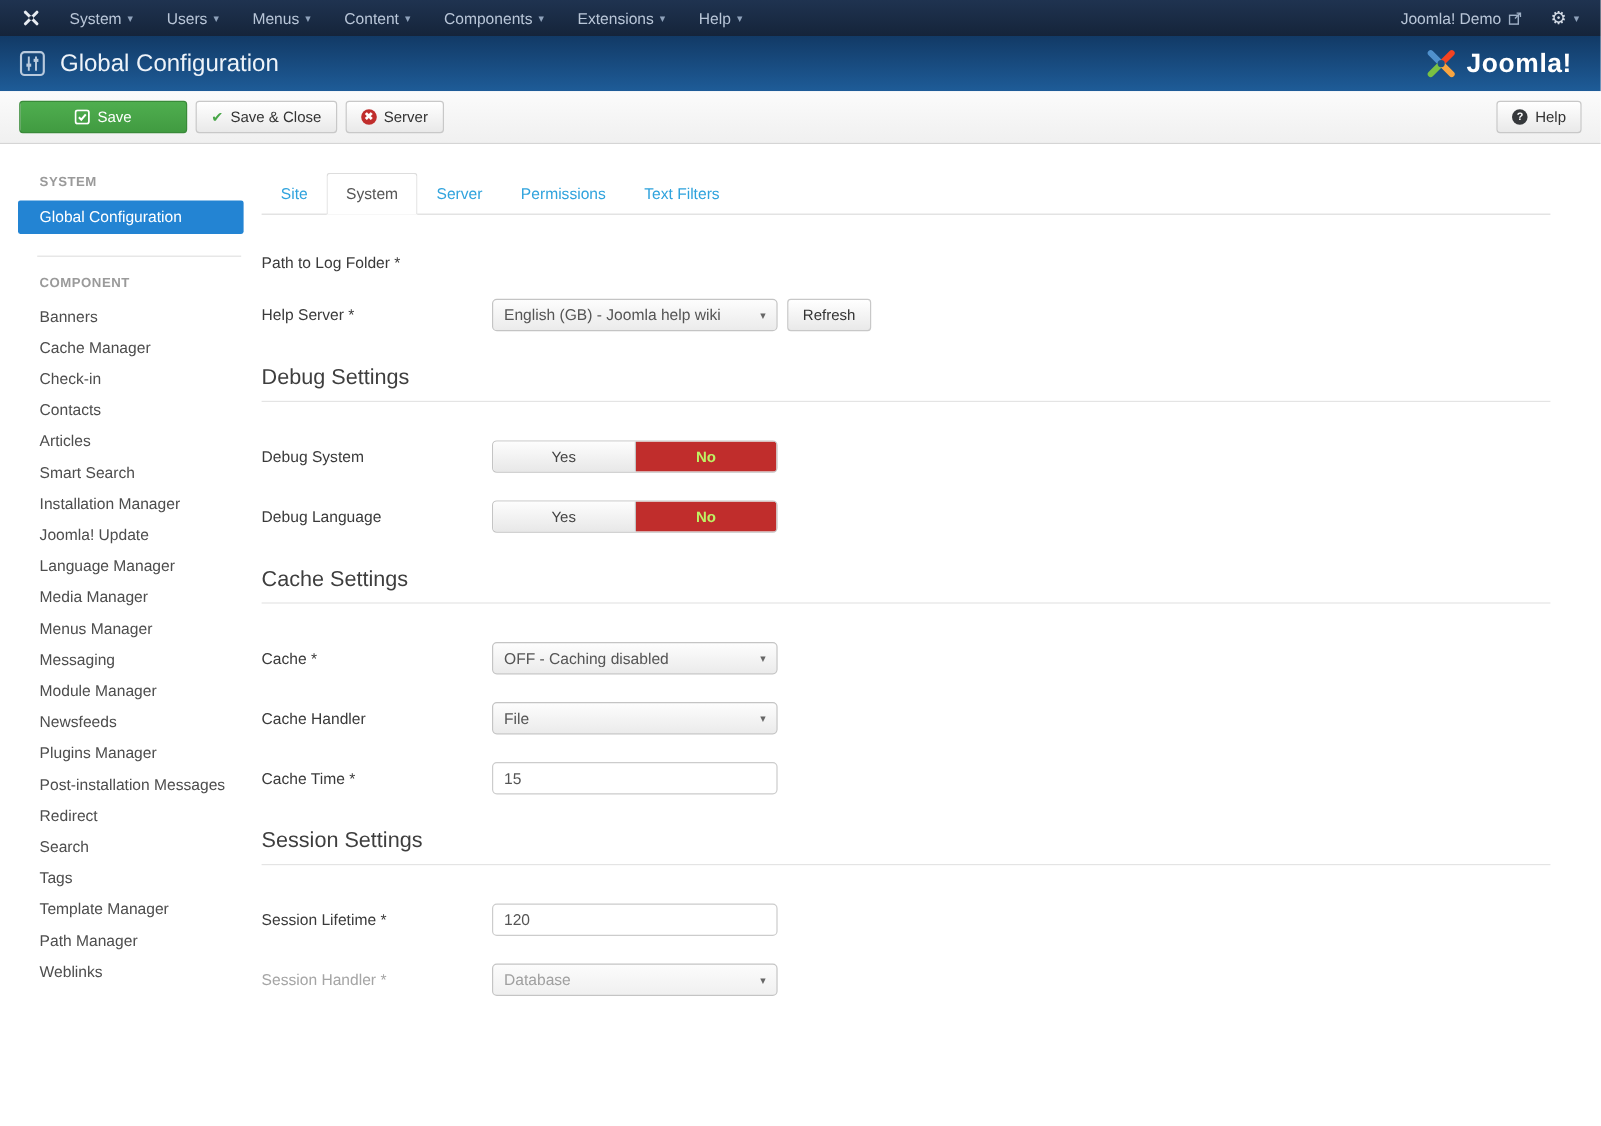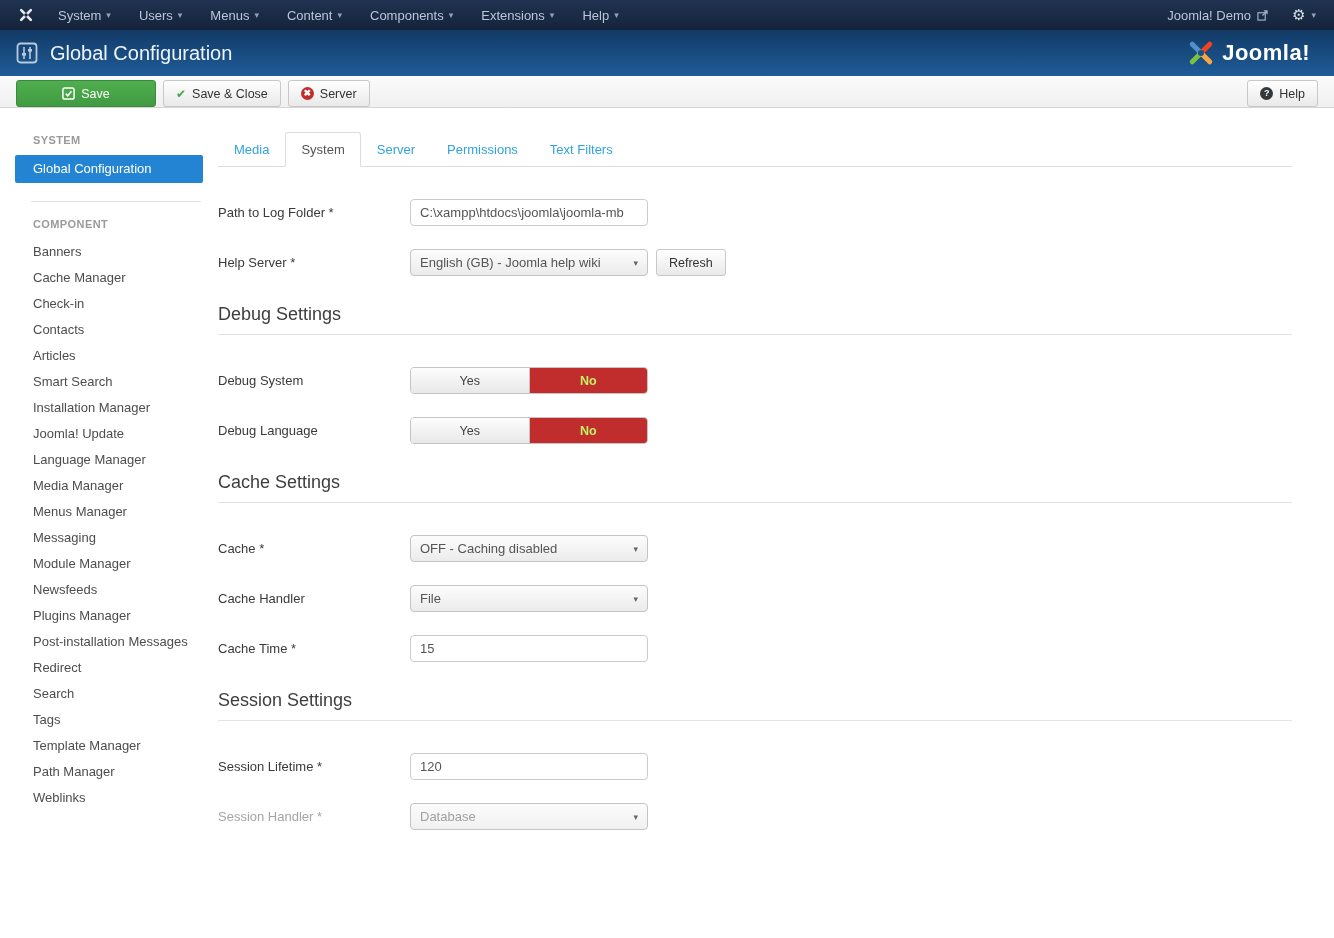--- a/index.html
+++ b/index.html
@@ -26,22 +26,22 @@
     height: 46px; background: linear-gradient(#123a66, #1e5c98);
     display: flex; align-items: center; padding: 0 16px; color: #fff;
   }
   .titlebar .page-title { font-size: 20px; font-weight: 400; color: #eef3f9; margin-left: 12px; }
   .titlebar .spacer { flex: 1; }
   .joomla-logo { display: flex; align-items: center; gap: 6px; margin-right: 8px; }
   .joomla-logo .logo-text { font-size: 22px; font-weight: bold; color: #fff; letter-spacing: 0.5px; }
 
   
   .toolbar {
-    height: 32px; background: linear-gradient(#fbfbfb, #f0f0f0);
-    border-bottom: 1px solid #d5d5d5; display: flex; align-items: flex-end; padding: 0 16px;
+    height: 44px; background: linear-gradient(#fbfbfb, #f0f0f0);
+    border-bottom: 1px solid #d5d5d5; display: flex; align-items: center; padding: 12px 16px;
   }
   .btn {
     display: inline-flex; align-items: center; gap: 6px; height: 27px;
     padding: 0 12px; font-size: 12.5px; color: #333; cursor: pointer;
     background: linear-gradient(#ffffff, #e9e9e9); border: 1px solid #c8c8c8;
     border-radius: 3px; margin-right: 7px; white-space: nowrap;
   }
   .btn.green { background: linear-gradient(#4fae4f, #419b41); border-color: #398a39; color: #fff; width: 140px; justify-content: center; }
   .btn .icon-circle-x {
     width: 13px; height: 13px; border-radius: 50%; background: #c02d2c; color: #fff;
@@ -245,31 +245,30 @@
         <div class="side-item">Redirect</div>
         <div class="side-item">Search</div>
         <div class="side-item">Tags</div>
         <div class="side-item">Template Manager</div>
         <div class="side-item">Path Manager</div>
         <div class="side-item">Weblinks</div>
       </div>
     </div>
   <div class="main">
     <div class="tabs" id="tabs">
-        <a class="tab">Media</a>
+        <a class="tab">Site</a>
         <a class="tab active">System</a>
         <a class="tab">Server</a>
         <a class="tab">Permissions</a>
         <a class="tab">Text Filters</a>
       </div>
     <div id="form-area">
         <div class="rows">
           <div class="form-row">
             <span class="flabel">Path to Log Folder *</span>
-            <input class="text-input" type="text" value="C:\xampp\htdocs\joomla\joomla-mb" style="">
           </div>
           <div class="form-row">
             <span class="flabel">Help Server *</span>
             <div class="select-box">
               <span class="sel-text">English (GB) - Joomla help wiki</span>
               <span class="sel-caret">▾</span>
             </div>
             <span class="btn extra-btn">Refresh</span>
           </div>
         </div>

